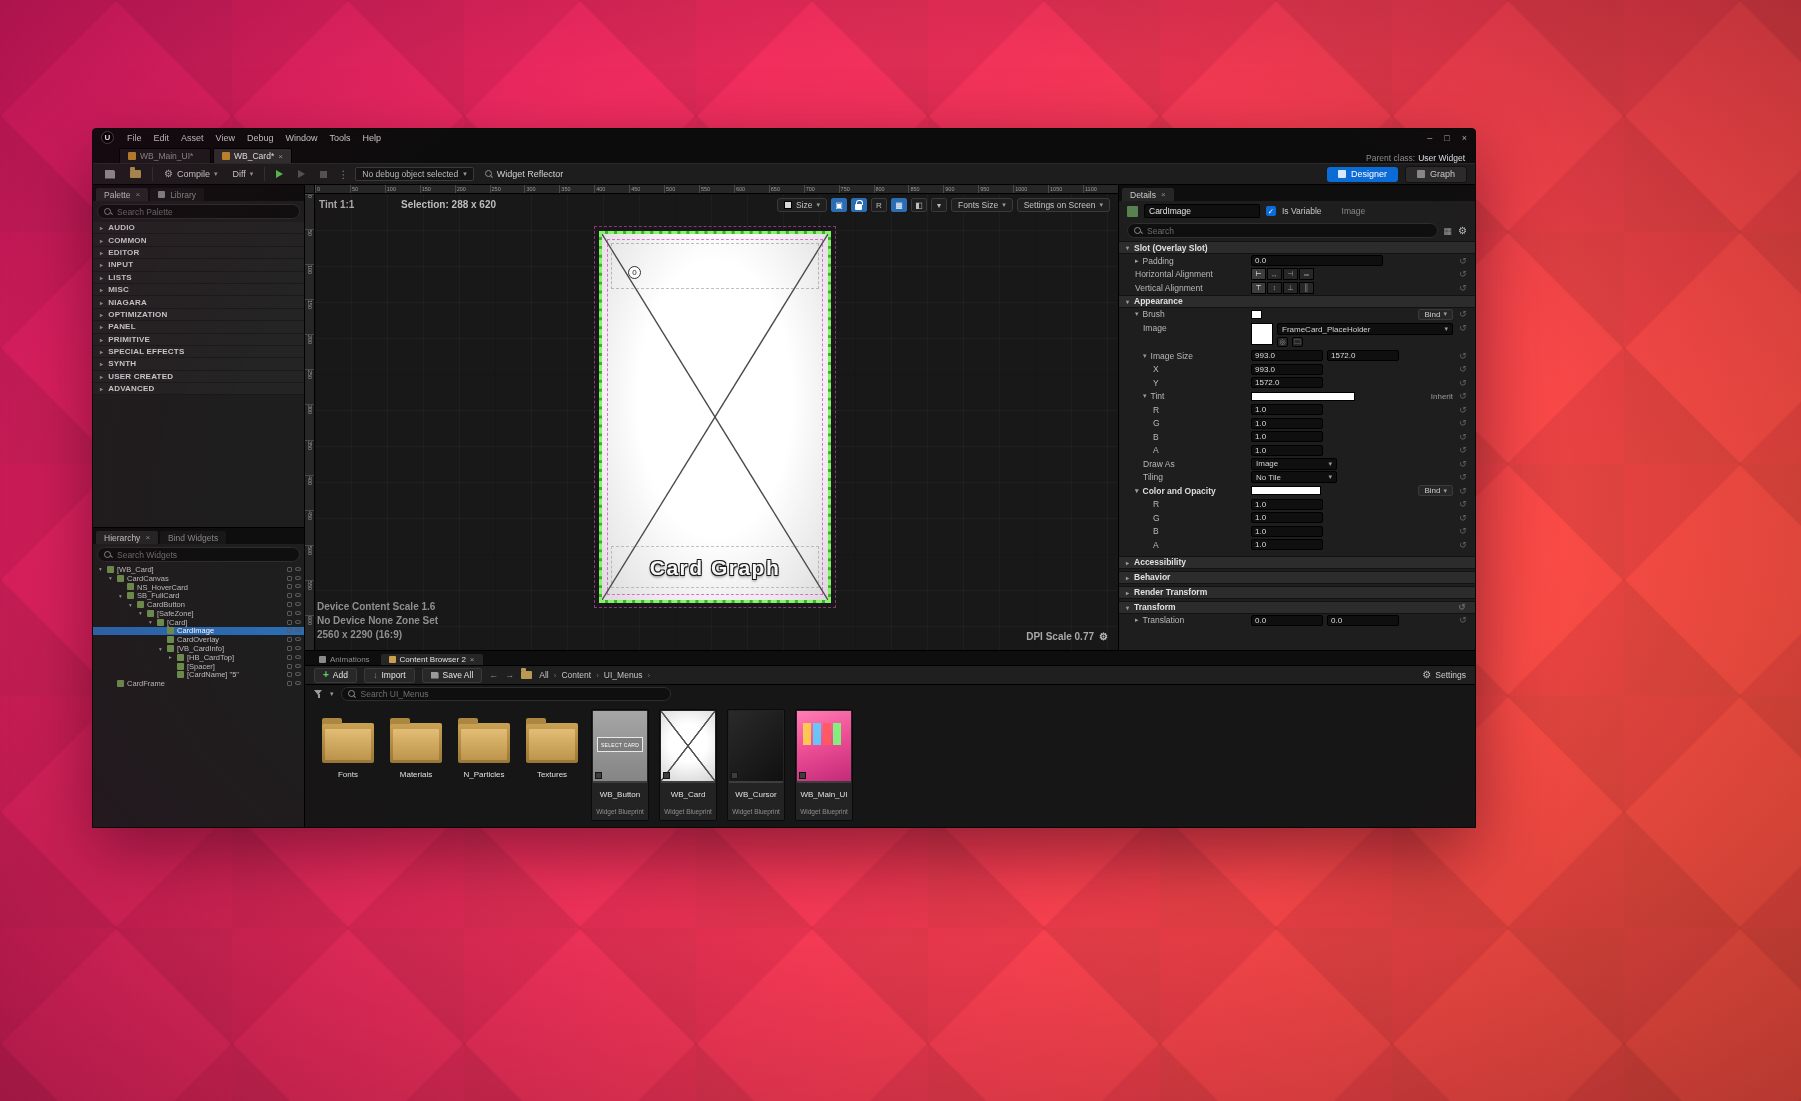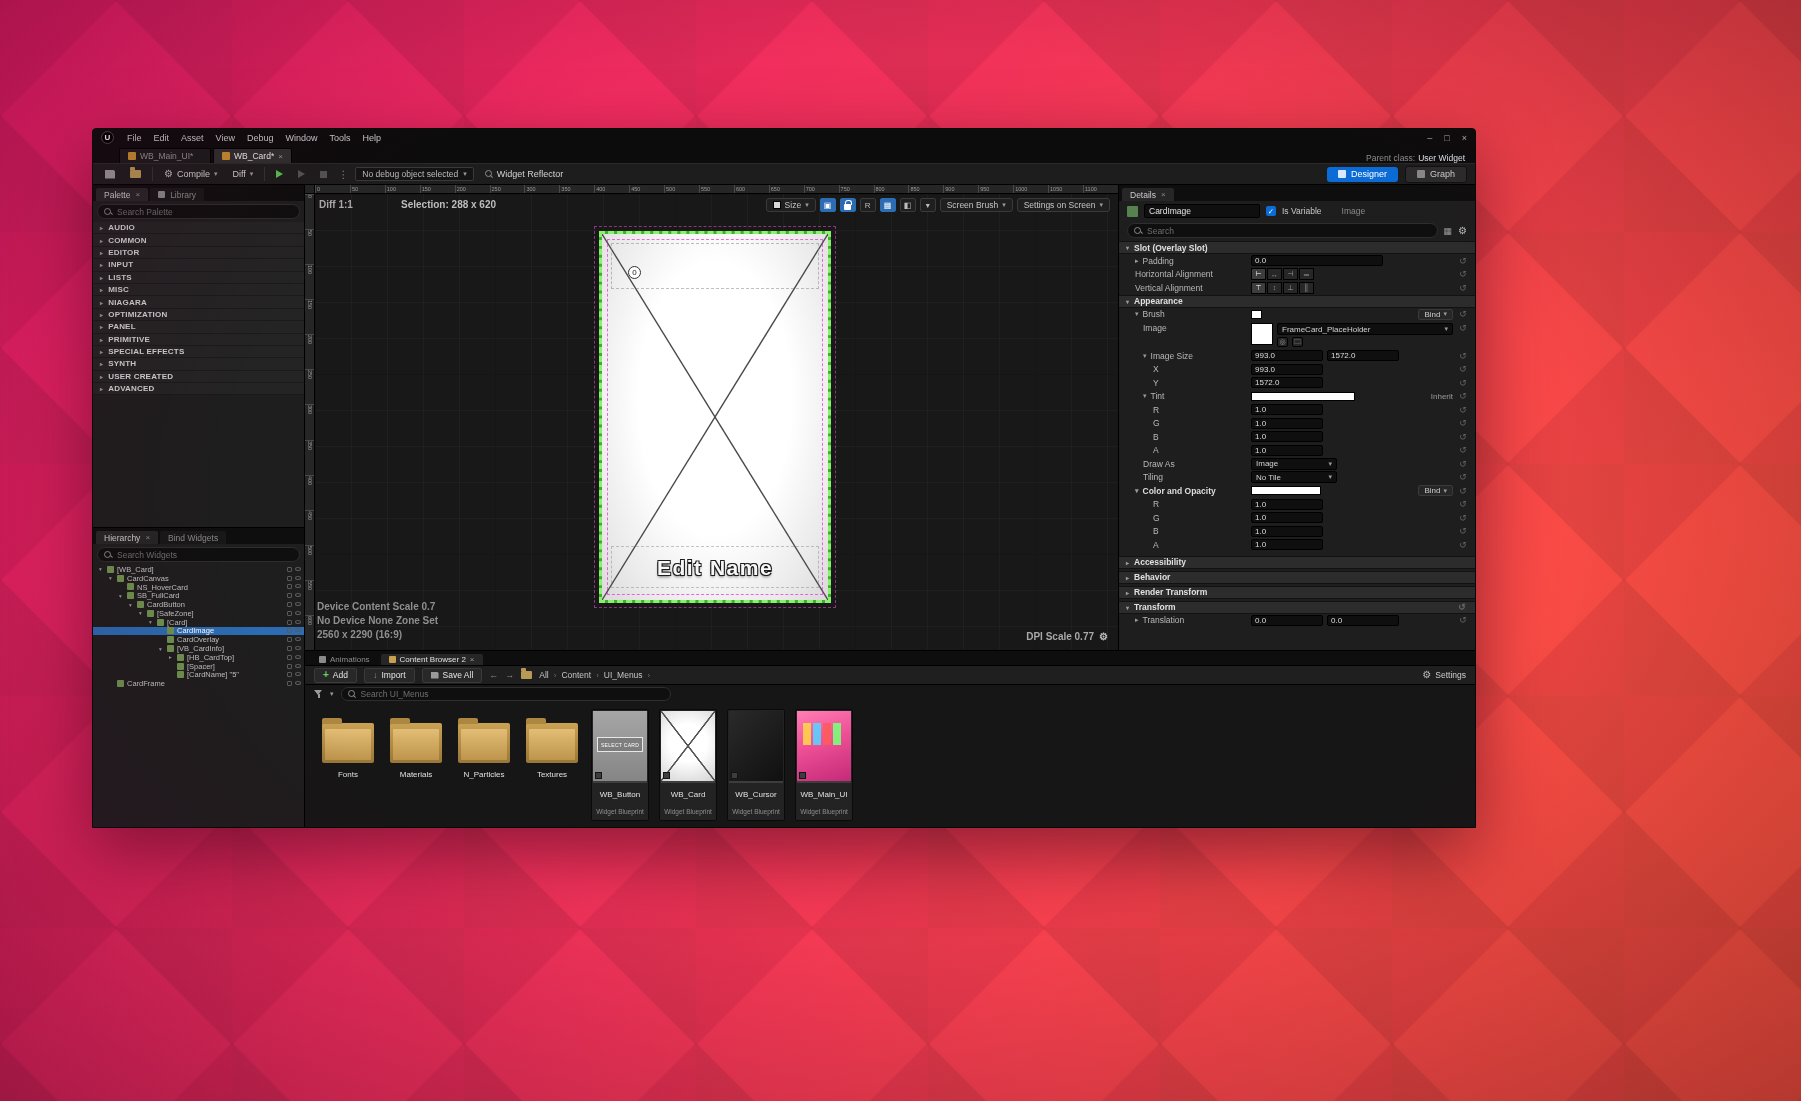--- a/index.html
+++ b/index.html
@@ -598,63 +598,63 @@
                 <div class="vtick">250</div>
                 <div class="vtick">300</div>
                 <div class="vtick">350</div>
                 <div class="vtick">400</div>
                 <div class="vtick">450</div>
                 <div class="vtick">500</div>
                 <div class="vtick">550</div>
                 <div class="vtick">600</div>
               </div>
 
-            <div class="vp-zoom">Diff 1:1</div>
+            <div class="vp-zoom">Tint 1:1</div>
             <div class="vp-selection">Selection: 288 x 620</div>
 
             <div class="vp-controls">
               <span class="vp-pill">
                 <span class="vp-swatch"></span>
                 <span>Size</span>
                 <span class="caret">▾</span>
               </span>
               <span class="vp-ib blue">▣</span>
               <span class="vp-ib blue">
                   <span class="icon-lock"></span>
                 </span>
               <span class="vp-ib">R</span>
               <span class="vp-ib blue">▦</span>
               <span class="vp-ib">◧</span>
               <span class="vp-ib">▾</span>
               <span class="vp-pill">
-                <span>Screen Brush</span>
+                <span>Fonts Size</span>
                 <span class="caret">▾</span>
               </span>
               <span class="vp-pill">
                 <span>Settings on Screen</span>
                 <span class="caret">▾</span>
               </span>
             </div>
 
             <div class="card">
               <svg class="x-lines" viewBox="0 0 100 100" preserveAspectRatio="none">
                 <line x1="0" y1="0" x2="100" y2="100" stroke="#4a4a4a" stroke-width="0.5"></line>
                 <line x1="100" y1="0" x2="0" y2="100" stroke="#4a4a4a" stroke-width="0.5"></line>
               </svg>
               <div class="guide-outer"></div>
               <div class="guide-magenta"></div>
               <div class="guide-top"></div>
               <div class="guide-name"></div>
               <div class="badge">0</div>
-              <div class="card-name">Edit Name</div>
+              <div class="card-name">Card Graph</div>
             </div>
 
             <div class="vp-info">
 
-            <div class="vp-info-line">Device Content Scale 0.7</div>
+            <div class="vp-info-line">Device Content Scale 1.6</div>
                 <div class="vp-info-line">No Device None Zone Set</div>
                 <div class="vp-info-line">2560 x 2290 (16:9)</div>
               </div>
             <div class="vp-dpi">
               <span>DPI Scale 0.77</span>
               <span class="icon-gear">⚙</span>
             </div>
           </div>
 
           <div class="details">

